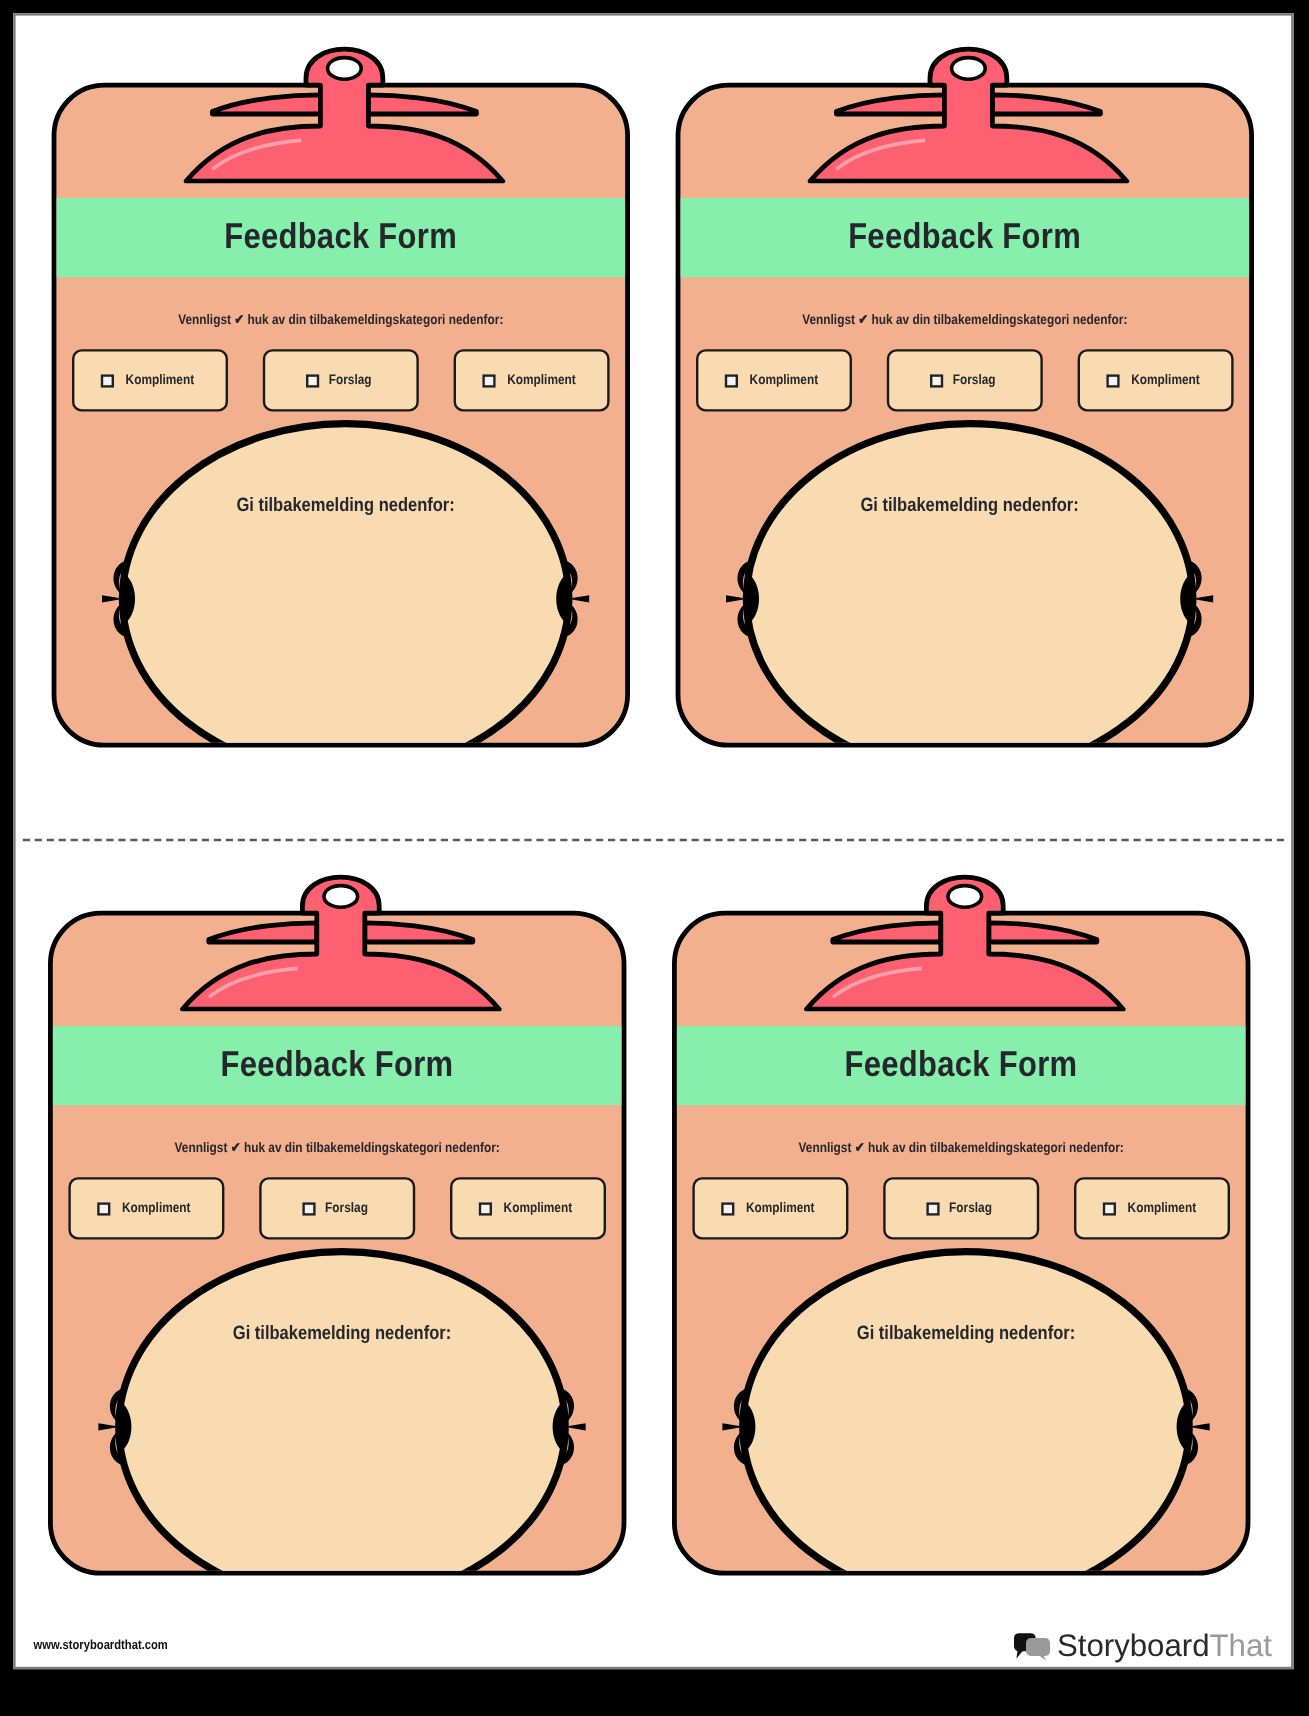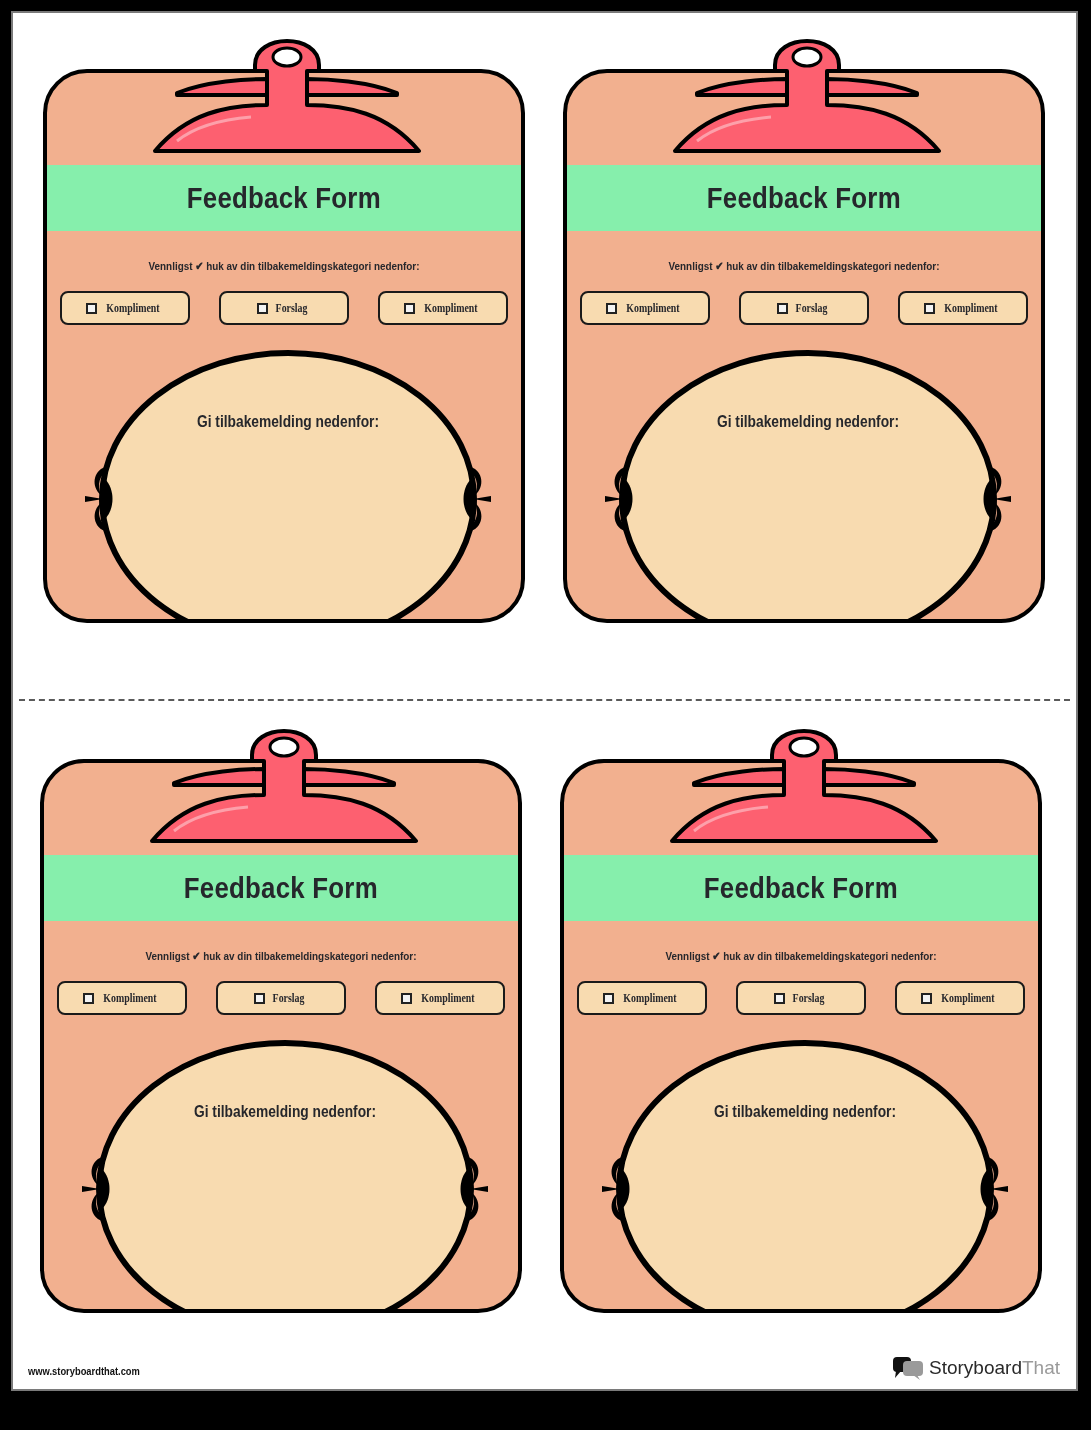--- a/index.html
+++ b/index.html
@@ -4,31 +4,31 @@
 <style>
   html,body{margin:0;padding:0;}
   body{width:1091px;height:1430px;background:#000;position:relative;overflow:hidden;font-family:"Liberation Sans",sans-serif;}
   .page{position:absolute;left:11px;top:11px;width:1067px;height:1380px;background:#fff;border:2px solid #7a7a7a;box-sizing:border-box;}
   .card{position:absolute;width:482px;height:590px;}
   .board{position:absolute;left:0;top:36px;width:482px;height:554px;background:#f2b08f;border:4px solid #000;border-radius:44px;box-sizing:border-box;overflow:hidden;}
   .title-band{position:absolute;left:0;right:0;top:92px;height:66px;background:#86efac;display:flex;align-items:center;justify-content:center;}
   .title{font-family:"Liberation Sans",sans-serif;font-weight:bold;font-size:30px;color:#26272c;transform:scaleX(0.86);letter-spacing:0.3px;}
   .instr{position:absolute;left:0;right:0;top:186px;text-align:center;font-size:11.5px;font-weight:bold;color:#26272c;transform:scaleX(0.86);}
   .opts{position:absolute;left:13px;right:13px;top:218px;display:flex;justify-content:space-between;}
-  .opt{width:130px;height:34px;background:#f8dbb0;border:2px solid #1a1a1a;border-radius:8px;box-sizing:border-box;display:flex;align-items:center;justify-content:center;gap:5px;cursor:pointer;font-family:Liberation Serif, serif;}
+  .opt{width:130px;height:52px;background:#f8dbb0;border:2px solid #1a1a1a;border-radius:8px;box-sizing:border-box;display:flex;align-items:center;justify-content:center;gap:5px;cursor:pointer;}
   .cb{width:11px;height:11px;border:2px solid #222;background:#f3f3f3;box-sizing:border-box;}
   .opt-label{font-size:11.5px;font-weight:bold;color:#26272c;transform:scaleX(0.86);}
   .oval-wrap{position:absolute;left:28px;top:276px;width:426px;height:300px;}
   .oval-text{position:absolute;left:0;right:0;top:64px;text-align:center;font-size:16px;font-weight:bold;color:#26272c;transform:scaleX(0.86);}
   .oval-input{position:absolute;left:70px;top:100px;width:286px;height:160px;background:transparent;border:none;resize:none;outline:none;}
   .clip{position:absolute;left:104px;top:0;width:280px;height:120px;}
   .cut-line{position:absolute;left:6px;right:6px;top:686px;border-top:2px dashed #5a5a5a;}
   .footer-url{position:absolute;left:15px;top:1352px;font-size:11px;font-weight:bold;color:#111;transform:scaleX(0.85);transform-origin:left;}
   .logo{position:absolute;right:16px;top:1343px;display:flex;align-items:center;gap:4px;}
-  .logo-text{font-size:19px;color:#2a2a2a;}
+  .logo-text{font-size:26px;color:#2a2a2a;}
   .logo-text .that{color:#9a9a9a;}
 </style>
 </head>
 <body>
 
 <div class="page">
 
   <div class="card" style="left:30px;top:20px;">
     <div class="board">
       <div class="title-band">

